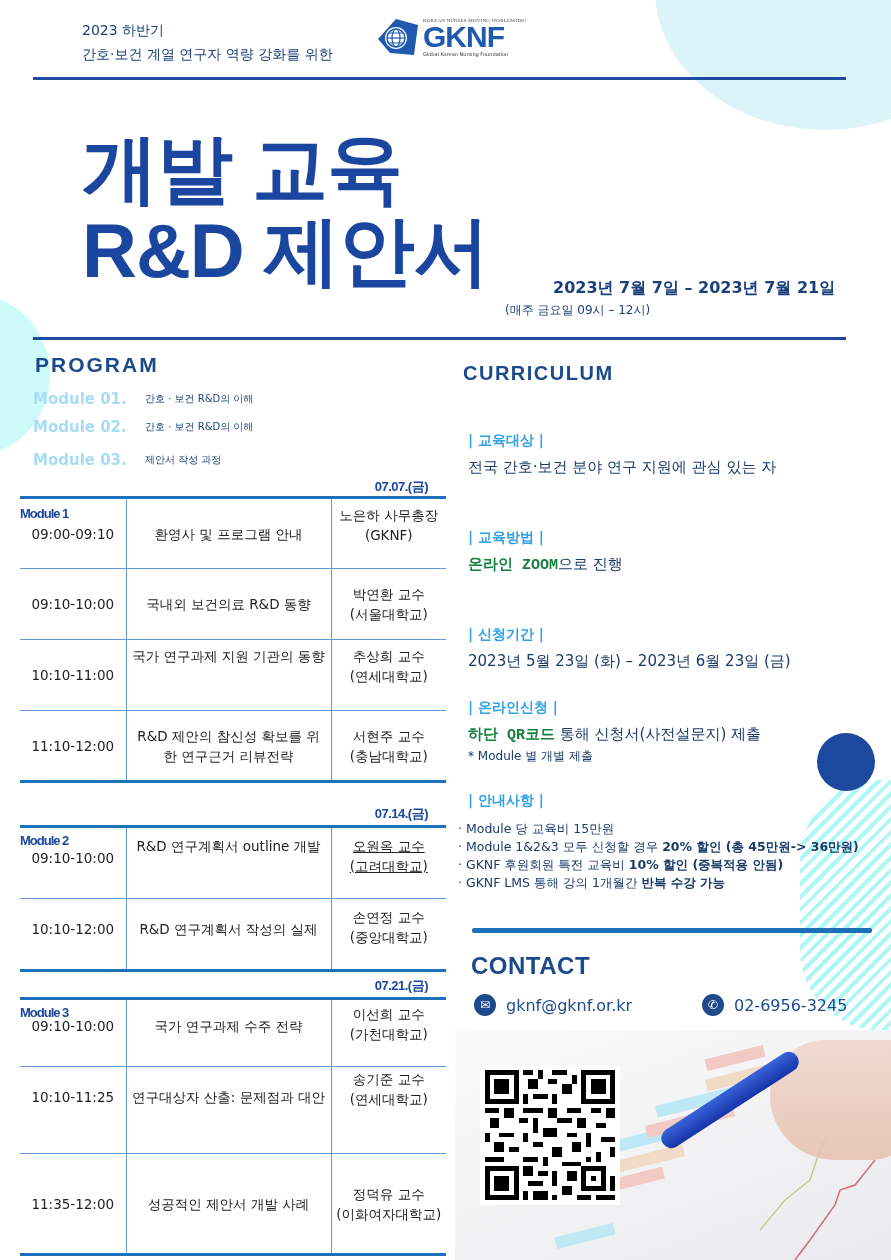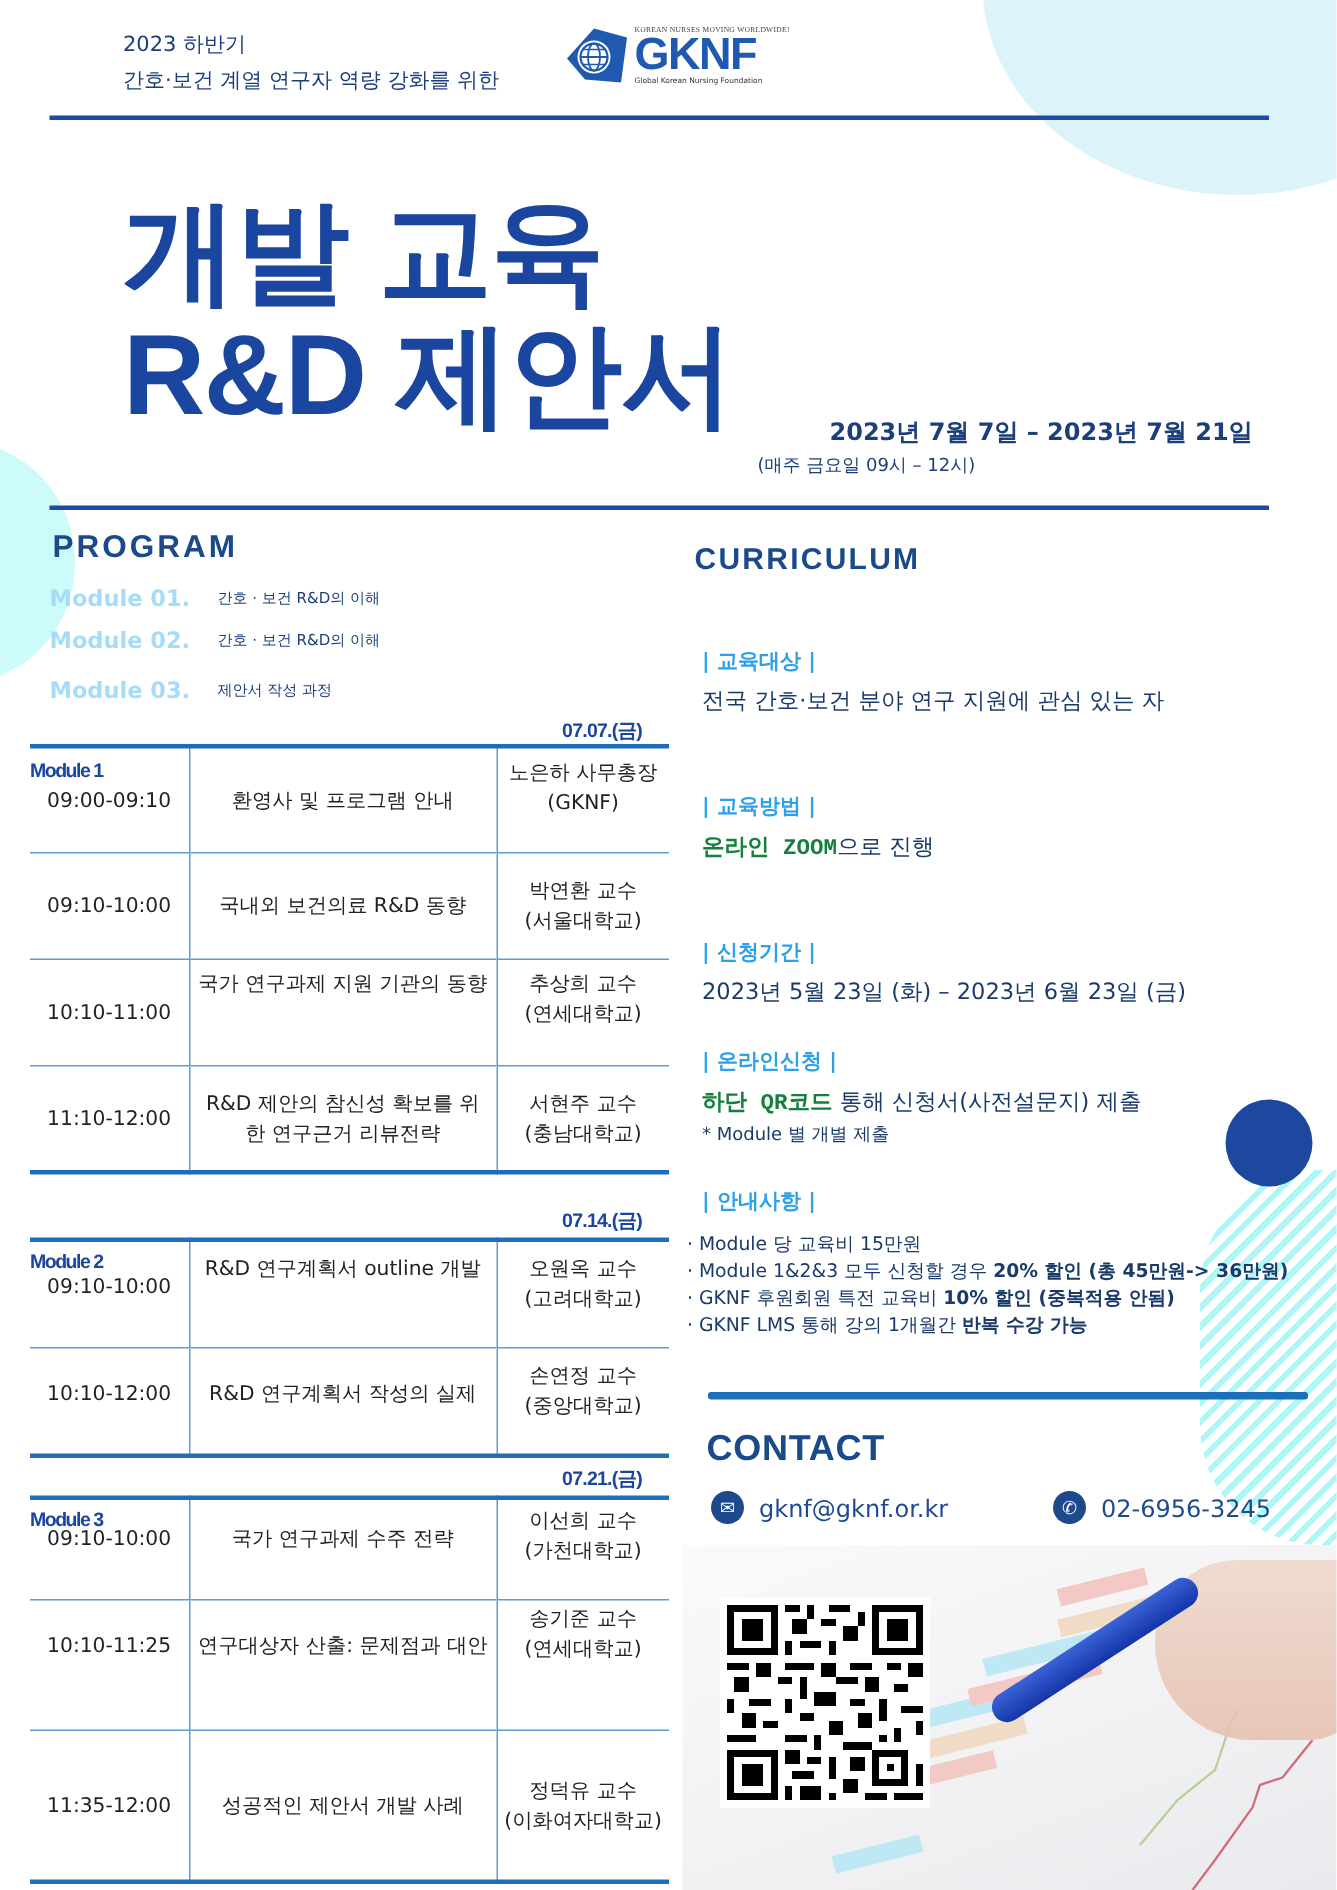--- a/index.html
+++ b/index.html
@@ -161,21 +161,21 @@
 
 <div class="module-head" style="top:805px;">
   <span class="mname">Module 2</span>
   <span>07.14.(금)</span>
 </div>
 <table class="sched" style="top:825px;">
   <tbody>
       <tr style="height:72px;">
     <td style="vertical-align:top;padding-top:20px;">09:10-10:00</td>
     <td style="vertical-align:top;padding-top:8px;">R&amp;D 연구계획서 outline 개발</td>
-    <td style="vertical-align:top;padding-top:8px;">
+    <td style="vertical-align:top;padding-top:8px;text-decoration:underline;">
           <div>오원옥 교수</div>
           <div>(고려대학교)</div>
         </td>
   </tr>
   <tr style="height:72px;">
     <td style="vertical-align:top;padding-top:20px;">10:10-12:00</td>
     <td style="vertical-align:top;padding-top:20px;">R&amp;D 연구계획서 작성의 실제</td>
     <td style="vertical-align:top;padding-top:8px;">
           <div>손연정 교수</div>
           <div>(중앙대학교)</div>

